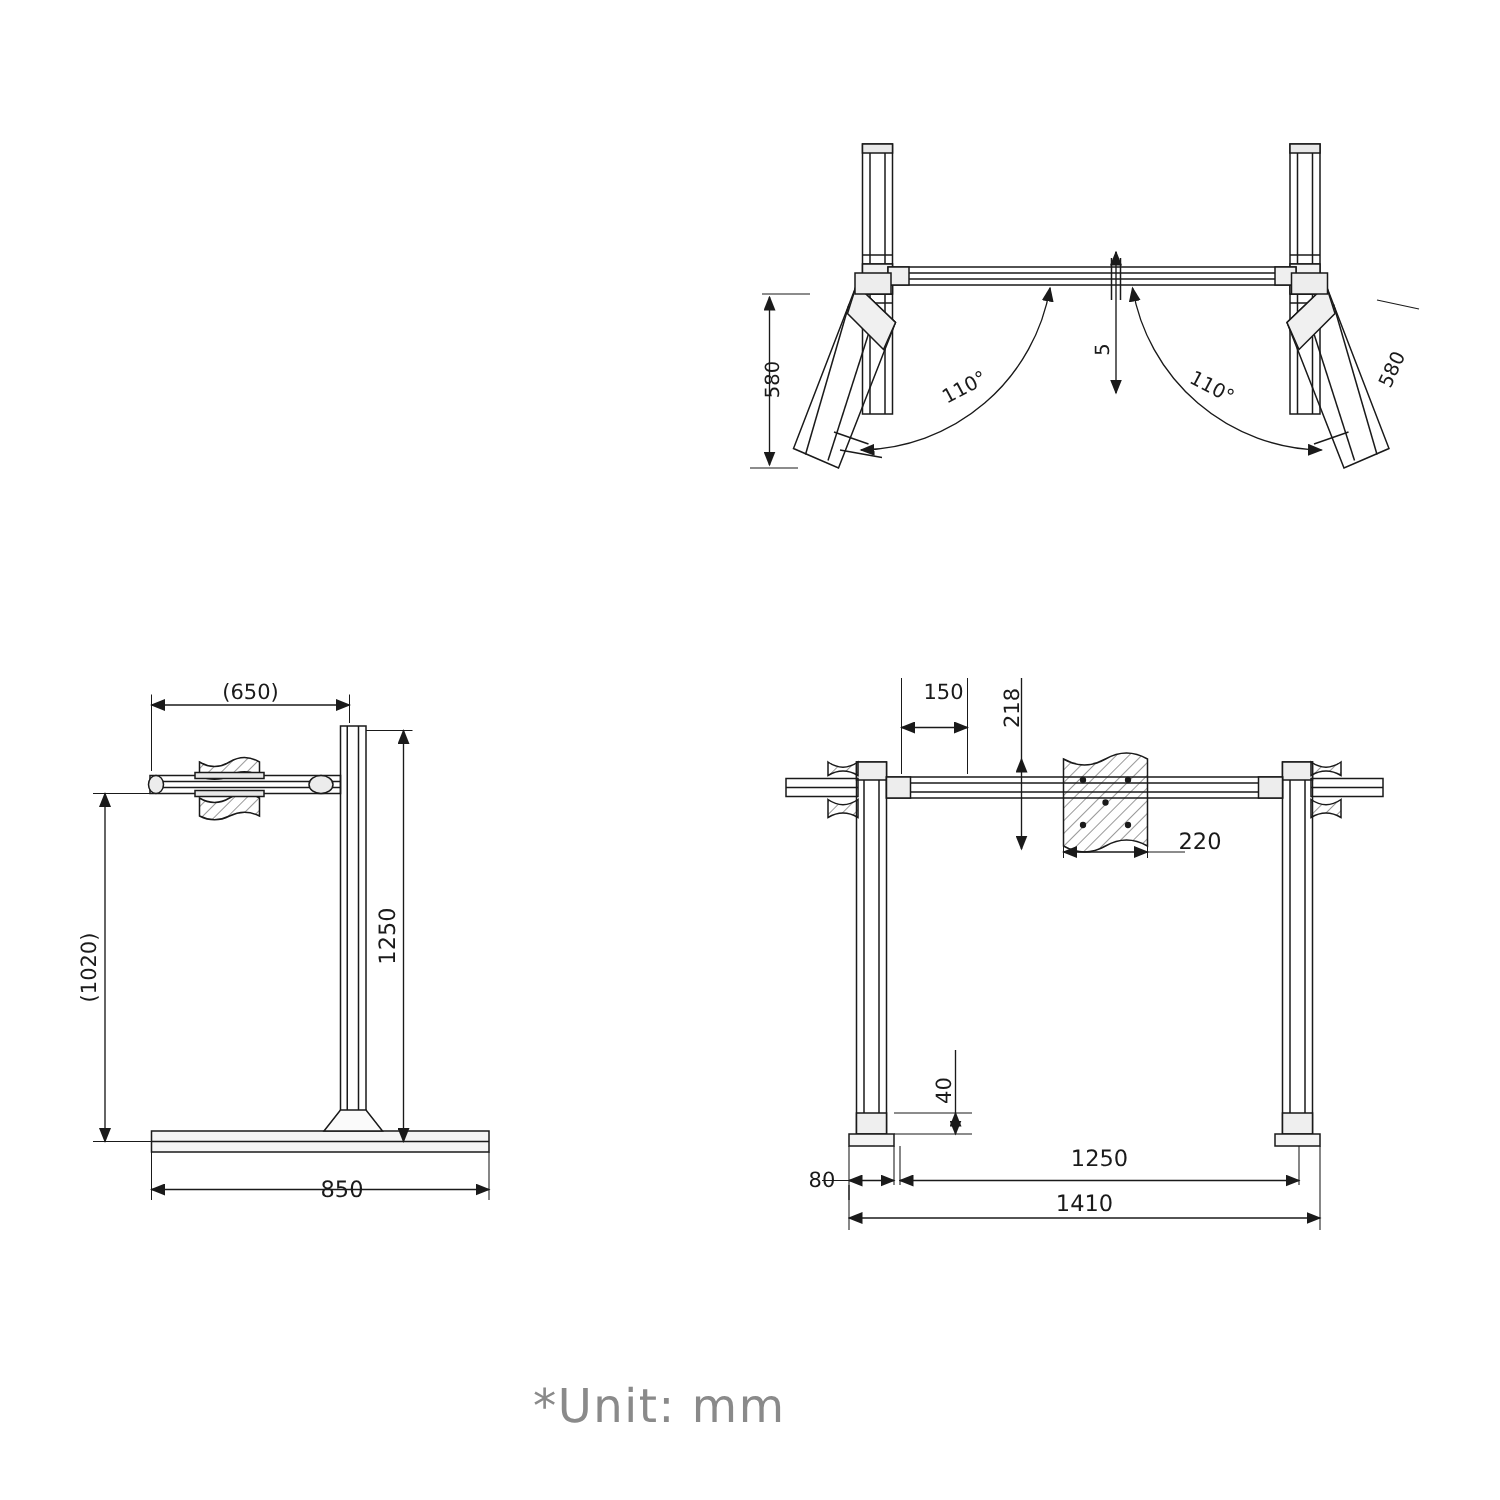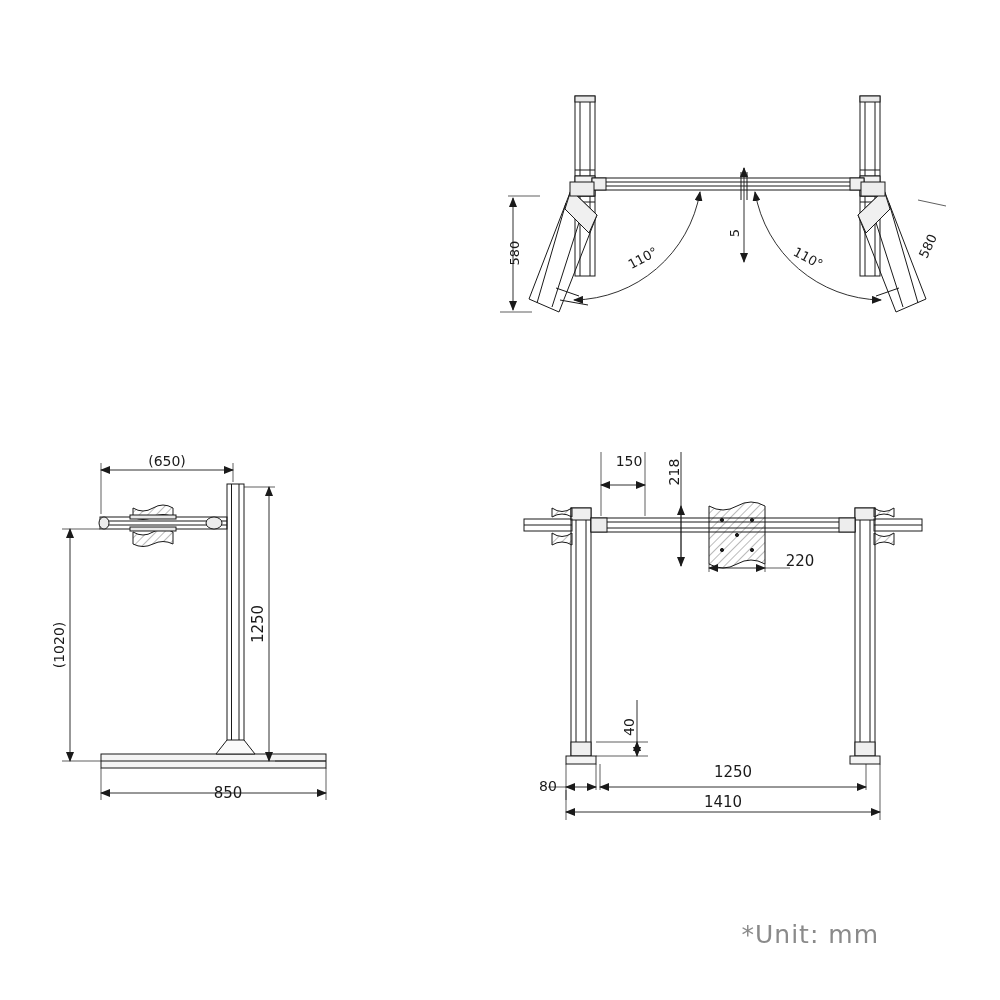--- a/index.html
+++ b/index.html
@@ -19,22 +19,22 @@
     position: absolute;
     left: 0; top: 0;
     width: 1000px;
     height: 1000px;
   }
   .unit-note {
     position: absolute;
     left: 0;
     top: 920px;
     width: 879px;
-    text-align: right;
-    font-size: 25px;
+    text-align: center;
+    font-size: 31px;
     color: #8a8a8a;
     letter-spacing: 1px;
     font-family: "DejaVu Sans", sans-serif;
   }
   svg text {
     font-family: "DejaVu Sans", sans-serif;
     fill: #1a1a1a;
   }
 </style>
 </head>

